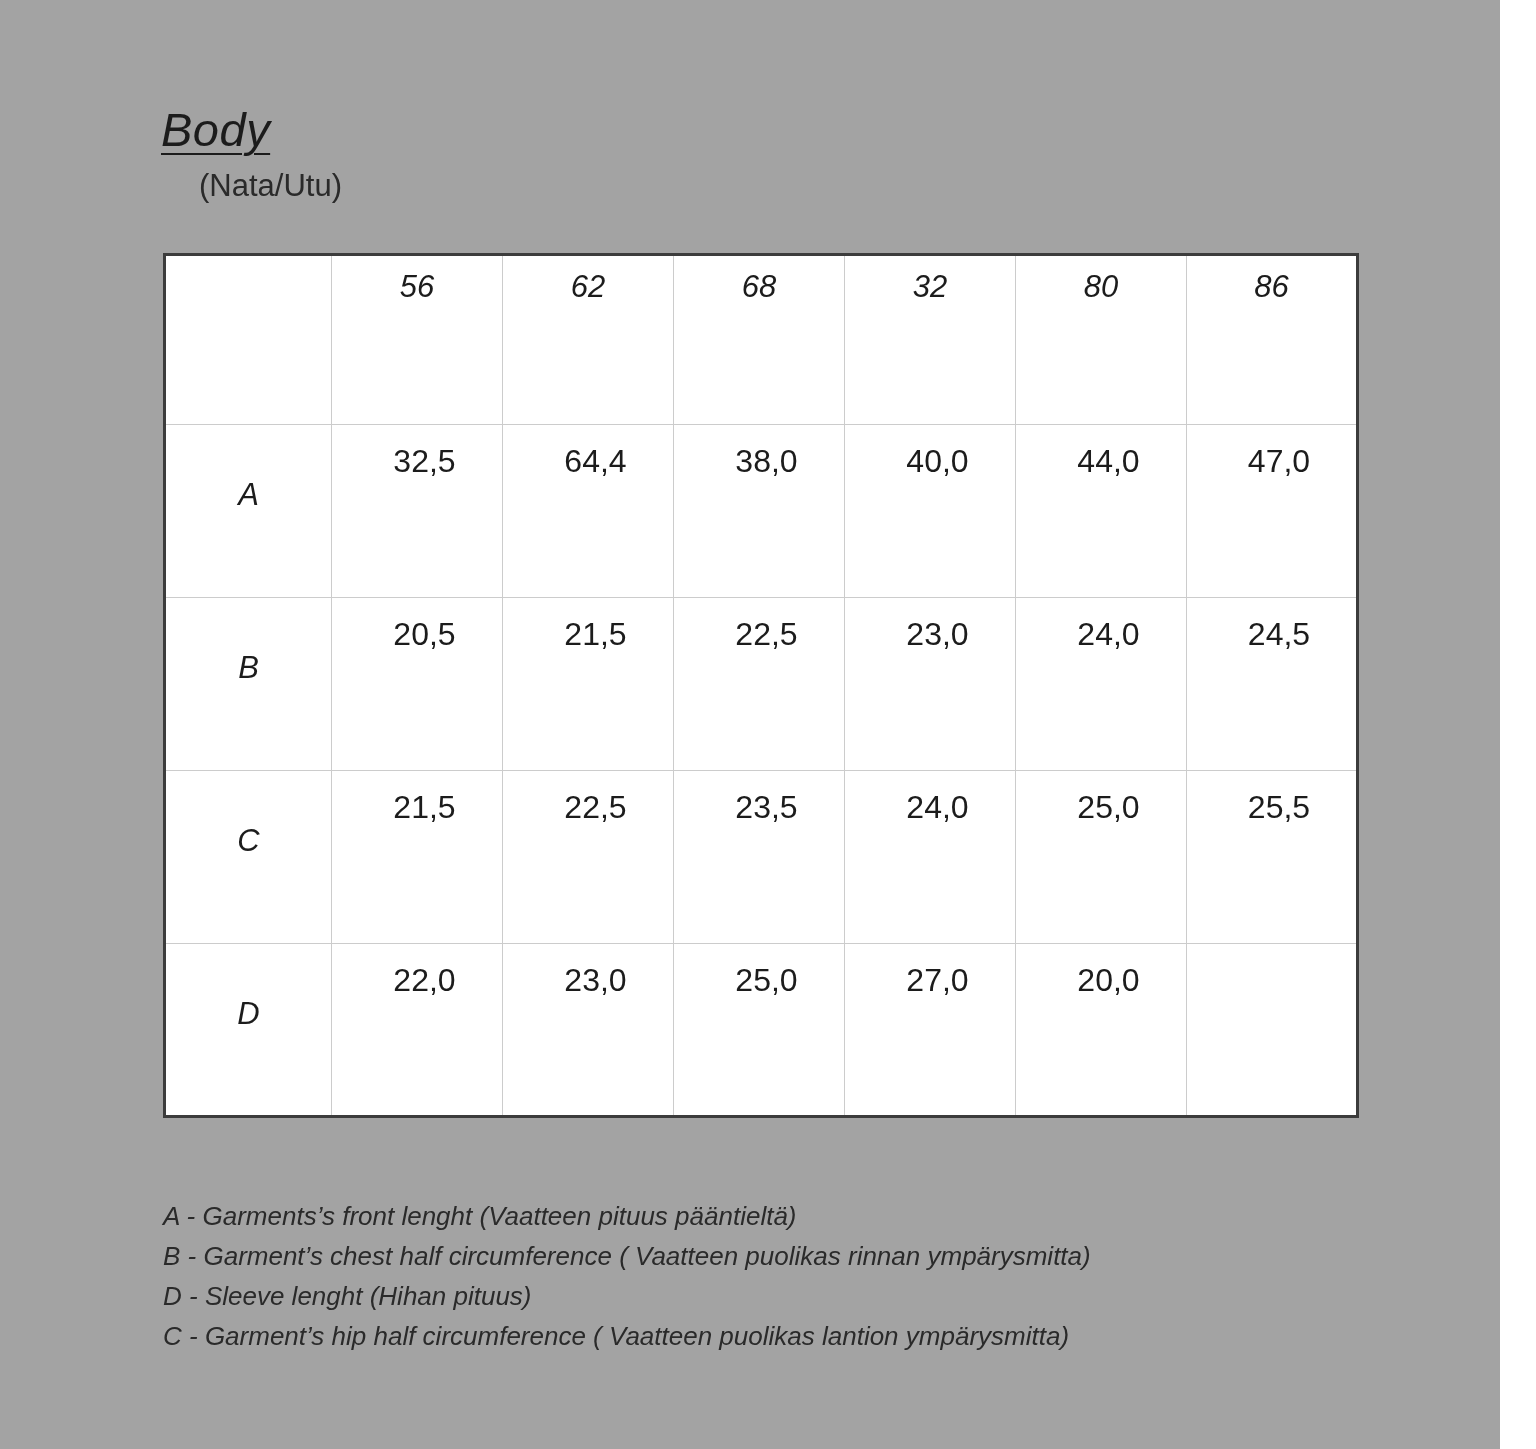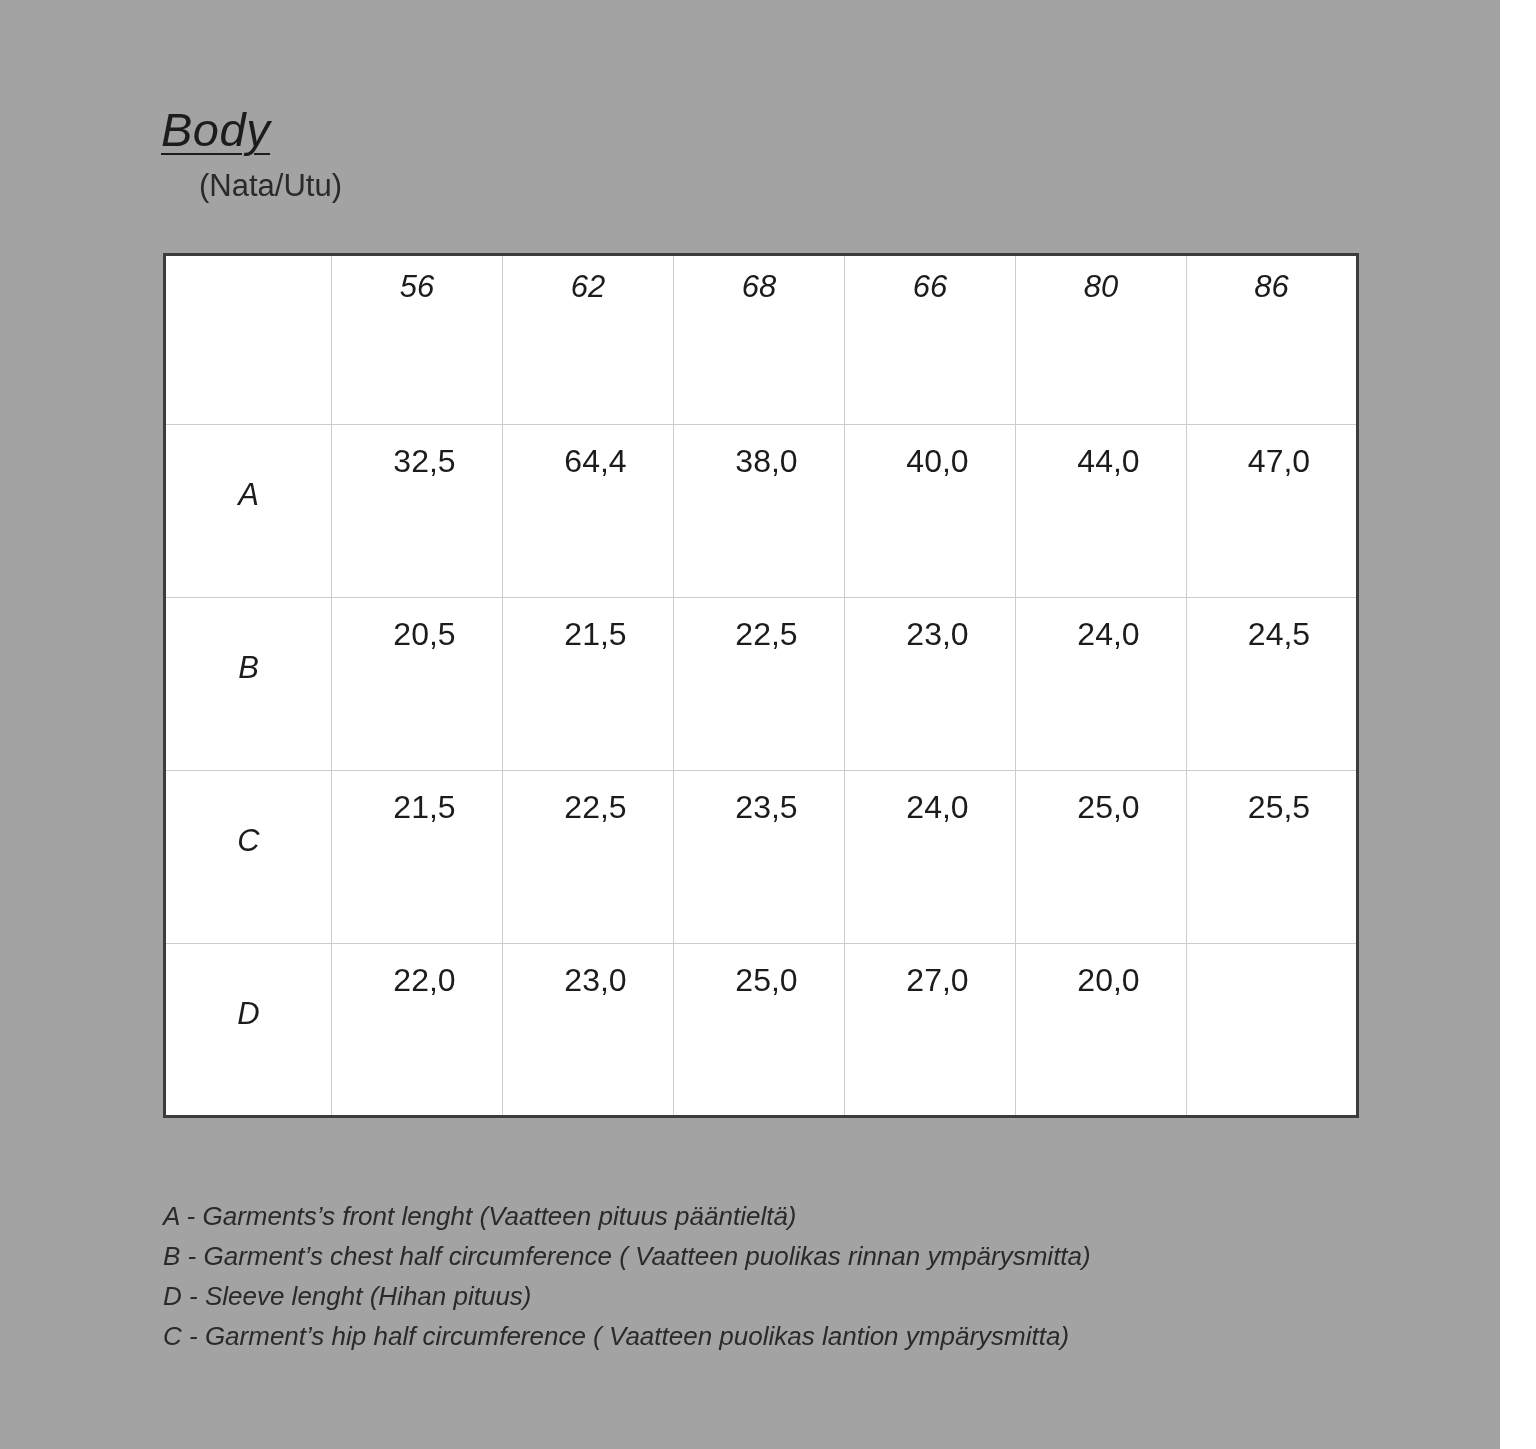--- a/index.html
+++ b/index.html
@@ -111,21 +111,21 @@
       <col class="data-col">
         <col class="data-col">
         <col class="data-col">
     </colgroup>
     <tbody>
       <tr class="header-row">
         <th class="size-header"></th>
         <th class="size-header">56</th>
         <th class="size-header">62</th>
         <th class="size-header">68</th>
-        <th class="size-header">66</th>
+        <th class="size-header">32</th>
         <th class="size-header">80</th>
         <th class="size-header">86</th>
       </tr>
       <tr class="data-row">
         <td class="row-label">A</td>
         <td class="value-cell">32,5</td>
         <td class="value-cell">64,4</td>
         <td class="value-cell">38,0</td>
         <td class="value-cell">40,0</td>
         <td class="value-cell">44,0</td>

